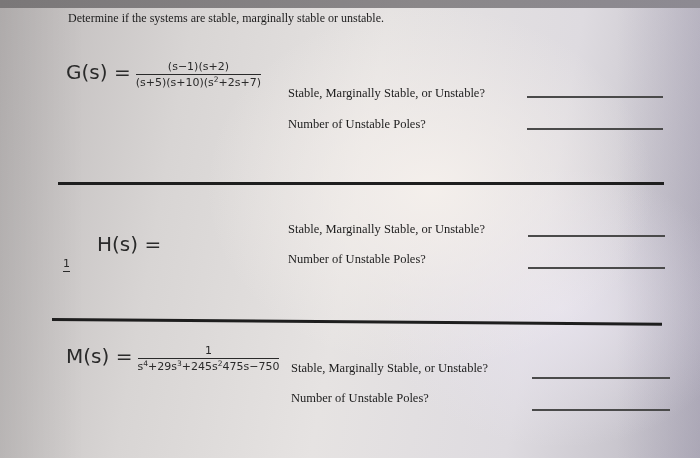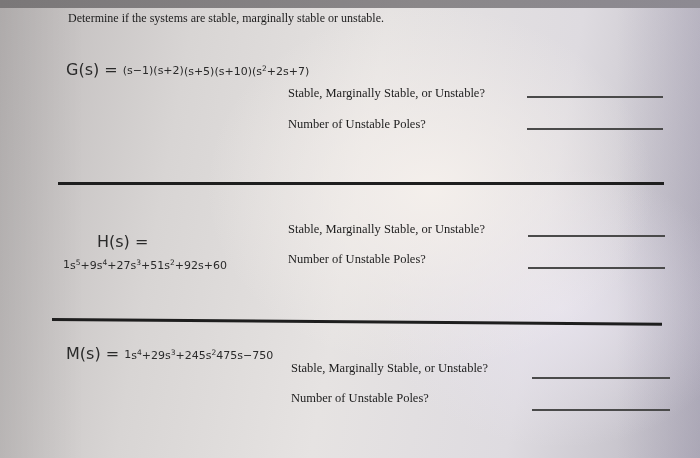--- a/index.html
+++ b/index.html
@@ -29,22 +29,22 @@
     left: 68px; top: 11px; font-size: 12px; color: #1c1c1c; white-space: nowrap;
   }
   .q {
     font-size: 12.5px; color: #1c1c1c; white-space: nowrap;
   }
   .ans-line { height: 1.5px; background: #4a4a4a; }
   .divider { height: 3px; background: #1e1e1e; }
   .math {
     font-family: "DejaVu Sans", sans-serif; color: #2a2a2a; white-space: nowrap;
   }
-  .math .lhs { font-size: 16px; }
-  .frac { display: inline-flex; flex-direction: row; align-items: center; vertical-align: middle; }
+  .math .lhs { font-size: 20px; }
+  .frac { display: inline-flex; flex-direction: column; align-items: center; vertical-align: middle; }
   .frac .num { font-size: 11px; padding-bottom: 1px; }
   .frac .bar { align-self: stretch; height: 1.4px; background: #2a2a2a; }
   .frac .den { font-size: 11px; padding-top: 1px; }
   sup { font-size: 7.5px; vertical-align: 4px; line-height: 0; }
 </style>
 </head>
 <body>
 
 <div class="topbar"></div>
 
@@ -72,21 +72,20 @@
 <div class="abs q" style="left:288px; top:222px;">Stable, Marginally Stable, or Unstable?</div>
 <div class="abs ans-line" style="left:528px; top:235px; width:137px;"></div>
 
 <div class="abs math" style="left:63px; top:232px;margin-left:34px;">
   <span class="lhs">H(s) =</span>
 </div>
 <div class="abs math" style="left:63px; top:254px;">
   <span class="frac">
     <span class="num">1</span>
     <span class="bar"></span>
-    <span class="den"><span>s</span><sup>5</sup><span>+9s</span><sup>4</sup><span>+27s</span><sup>3</sup><span>+51s</span><sup>2</sup><span>+92s+60</span></span>
   </span>
 </div>
 
 <div class="abs q" style="left:288px; top:252px;">Number of Unstable Poles?</div>
 <div class="abs ans-line" style="left:528px; top:267px; width:137px;"></div>
 
 <div class="abs divider" style="left:52px; top:318px; width:610px; transform: rotate(0.45deg); transform-origin: left center;"></div>
 
 <div class="abs math" style="left:66px; top:344px;">
   <span class="lhs">M(s) =</span>

